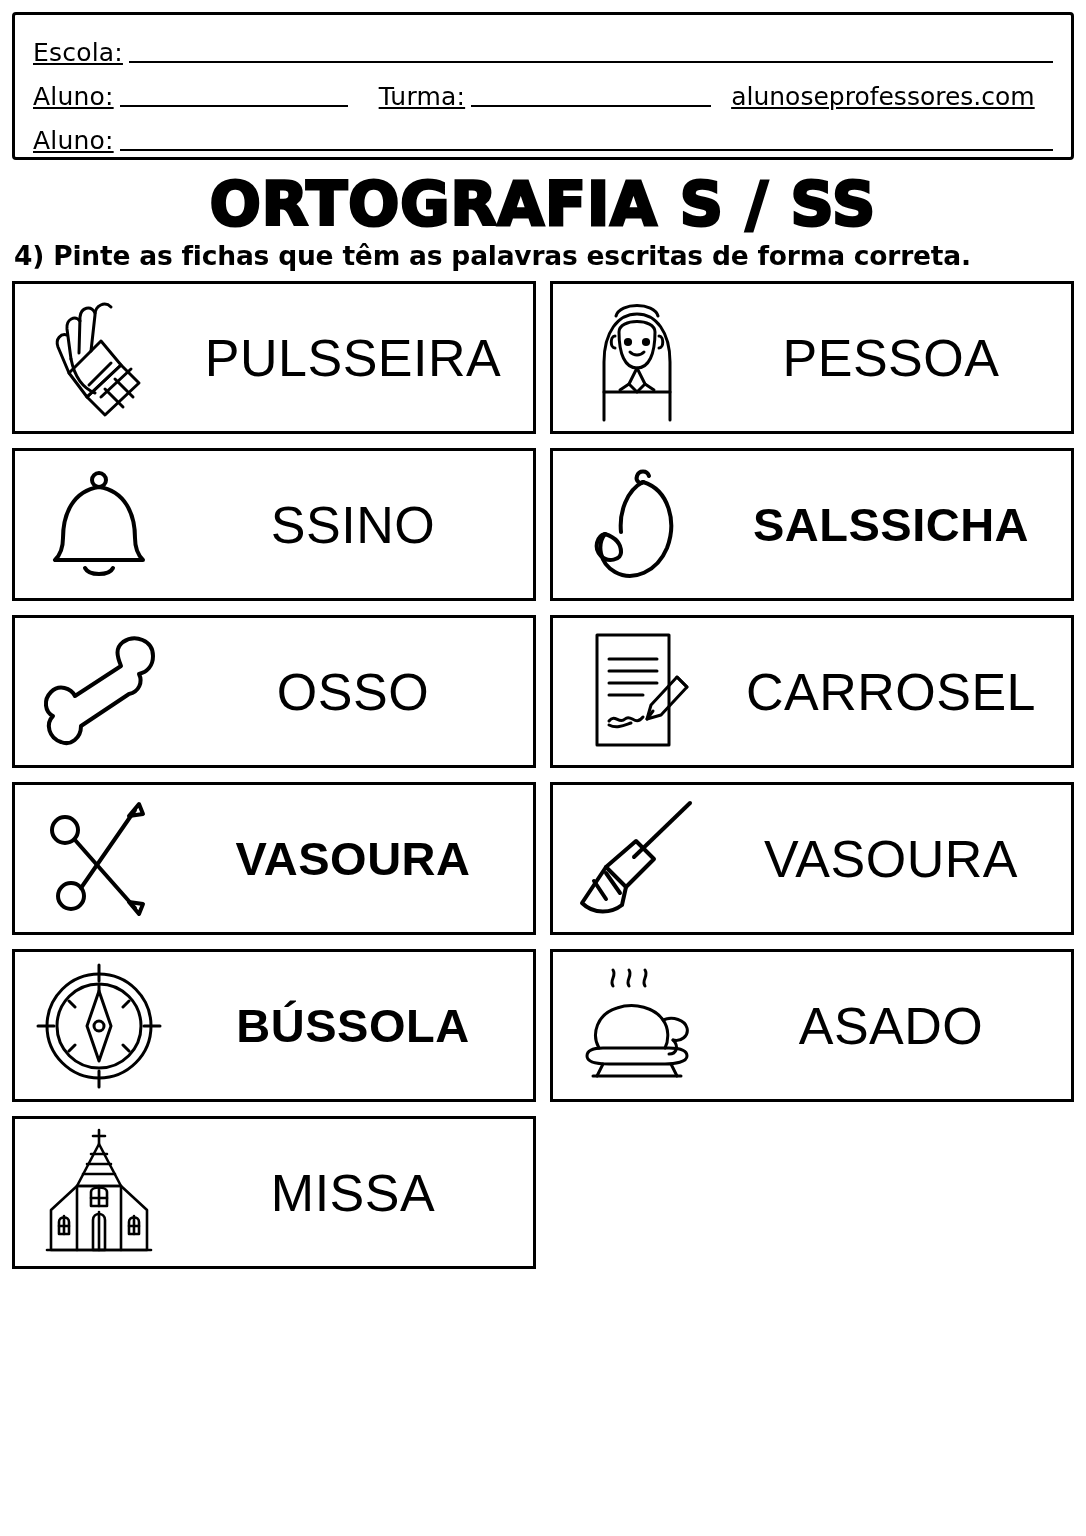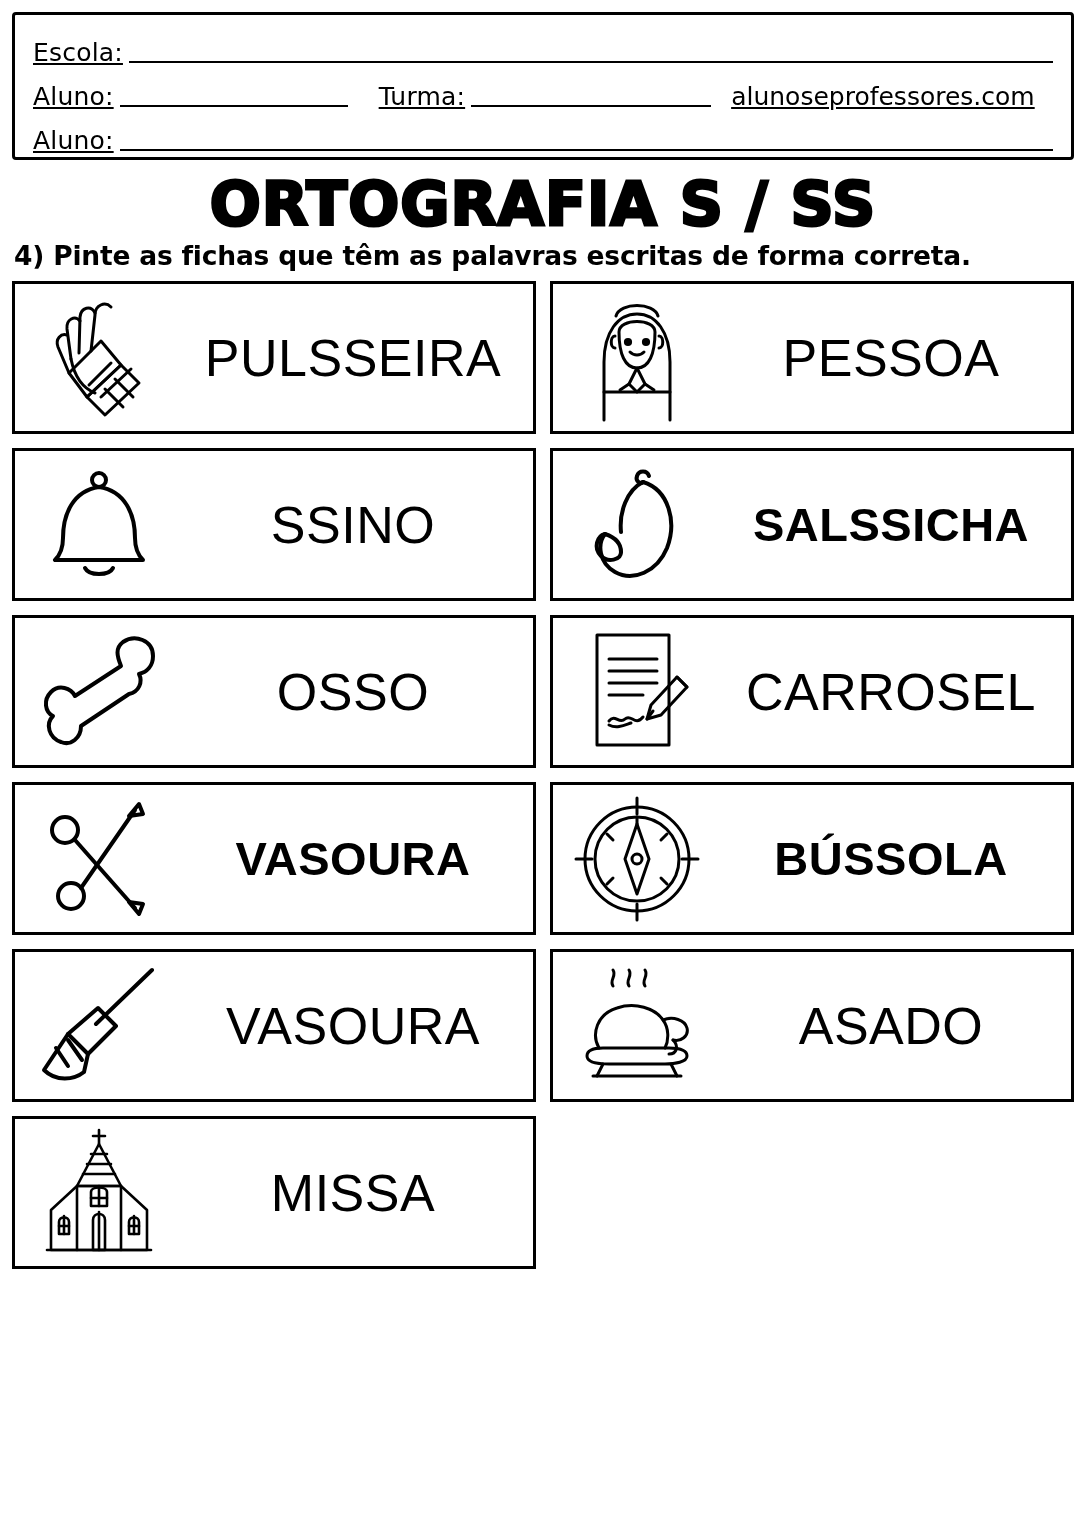--- a/index.html
+++ b/index.html
@@ -240,42 +240,42 @@
           <path d="M42 96 L96 18"></path>
           <path d="M90 110 L100 122 L104 112 Z"></path>
           <path d="M90 24 L100 12 L104 22 Z"></path>
         </svg>
       </div>
       <div class="word small">VASOURA</div>
     </div>
 
     <div class="card">
       <div class="pic">
+        <svg width="130" height="128" viewBox="0 0 130 128" fill="none" stroke="#000" stroke-width="4" stroke-linecap="round" stroke-linejoin="round">
+          <path d="M118 8 L62 62"></path>
+          <path d="M64 46 L82 64 L54 92 L34 72 Z"></path>
+          <path d="M34 72 L10 108 C22 120 40 118 50 110 L54 92"></path>
+          <path d="M22 86 L34 104 M34 78 L48 98"></path>
+        </svg>
+      </div>
+      <div class="word">VASOURA</div>
+    </div>
+
+    <div class="card">
+      <div class="pic">
         <svg width="128" height="130" viewBox="0 0 128 130" fill="none" stroke="#000" stroke-width="3" stroke-linecap="round" stroke-linejoin="round">
           <circle cx="64" cy="65" r="52"></circle>
           <circle cx="64" cy="65" r="42"></circle>
           <path d="M64 4 V20 M64 110 V126 M3 65 H19 M109 65 H125"></path>
           <path d="M64 30 L76 65 L64 100 L52 65 Z"></path>
           <circle cx="64" cy="65" r="5"></circle>
           <path d="M64 23 L64 30 M34 40 L40 46 M94 40 L88 46 M34 90 L40 84 M94 90 L88 84"></path>
         </svg>
       </div>
       <div class="word small">BÚSSOLA</div>
-    </div>
-
-    <div class="card">
-      <div class="pic">
-        <svg width="130" height="128" viewBox="0 0 130 128" fill="none" stroke="#000" stroke-width="4" stroke-linecap="round" stroke-linejoin="round">
-          <path d="M118 8 L62 62"></path>
-          <path d="M64 46 L82 64 L54 92 L34 72 Z"></path>
-          <path d="M34 72 L10 108 C22 120 40 118 50 110 L54 92"></path>
-          <path d="M22 86 L34 104 M34 78 L48 98"></path>
-        </svg>
-      </div>
-      <div class="word">VASOURA</div>
     </div>
 
     <div class="card">
       <div class="pic">
         <svg width="136" height="132" viewBox="0 0 136 132" fill="none" stroke="#000" stroke-width="3" stroke-linecap="round" stroke-linejoin="round">
           <path d="M44 26 C40 20 48 16 44 10 M60 26 C56 20 64 16 60 10 M76 26 C72 20 80 16 76 10"></path>
           <path d="M30 88 C22 74 28 54 48 48 C66 42 86 48 94 60 C100 68 100 80 96 88"></path>
           <path d="M94 60 C104 56 116 60 118 68 C120 76 112 82 104 80"></path>
           <path d="M104 80 C110 86 108 94 100 94"></path>
           <path d="M18 96 C18 90 26 88 34 88 H100 C110 88 118 90 118 96 C118 102 106 104 96 104 H40 C28 104 18 102 18 96 Z"></path>

